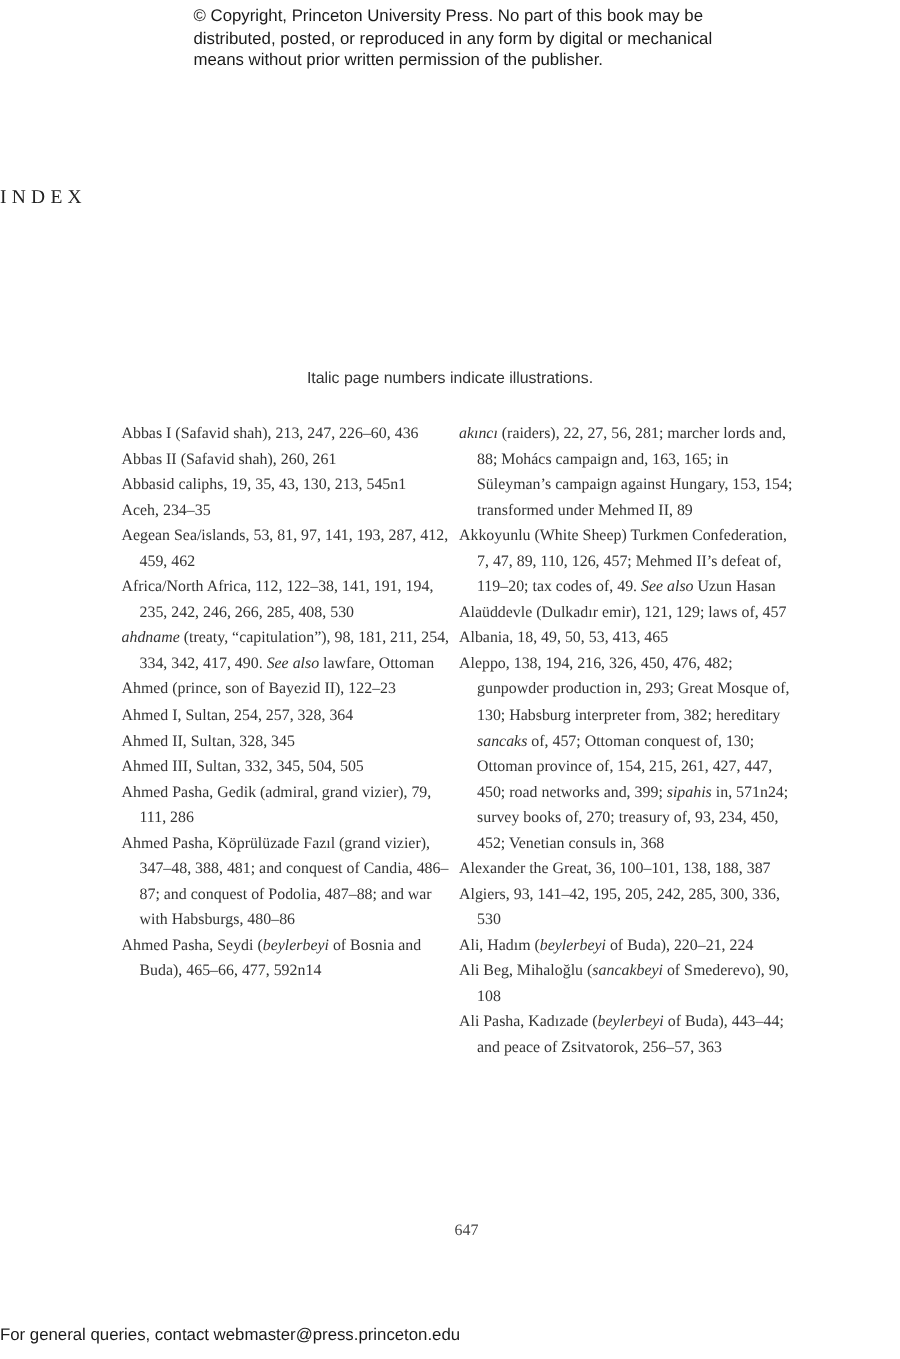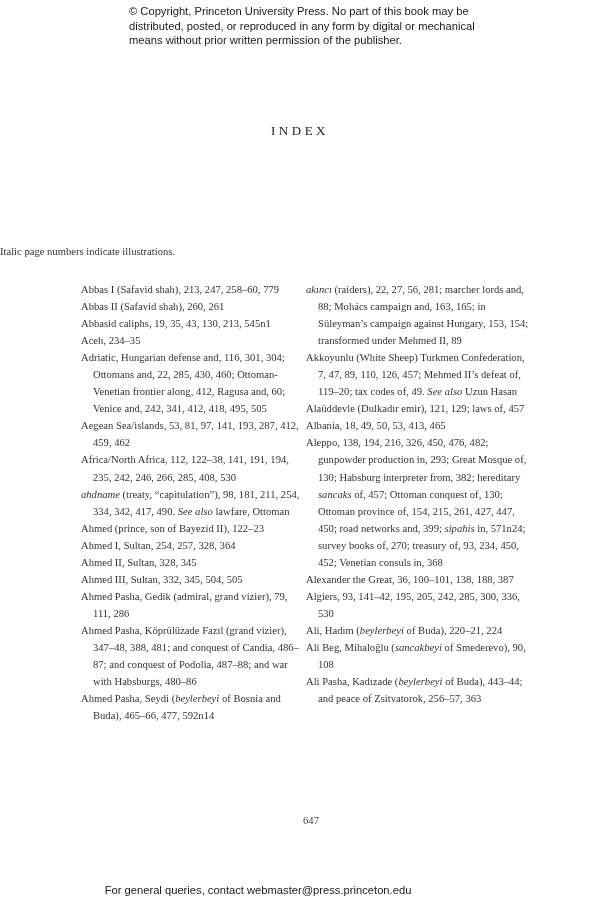--- a/index.html
+++ b/index.html
@@ -2,59 +2,58 @@
 <html><head>
 <meta charset="utf-8">
 <style>
   html, body { margin: 0; padding: 0; background: #ffffff; }
   body { width: 600px; height: 906px; position: relative; overflow: hidden; color: #2a2a2a; }
   .copyright {
     position: absolute; left: 129px; top: 4px; width: 360px;
     font-family: "Liberation Sans", sans-serif; font-size: 11.2px; line-height: 14.5px; color: #1a1a1a;
   }
   .title {
-    position: absolute; left: 0; width: 600px; top: 123px; text-align: center;
+    position: absolute; left: 0; width: 600px; top: 123px; 
     font-family: "Liberation Serif", serif; font-size: 13px; letter-spacing: 3.5px; color: #222;
   }
   .note {
-    position: absolute; left: 0; width: 600px; top: 246px; text-align: left;
-    font-family: Liberation Serif, serif; font-size: 10.6px; color: #333;
+    position: absolute; left: 0; width: 600px; top: 246px; text-align: center;
+    font-family: Liberation Sans, sans-serif; font-size: 10.6px; color: #333;
   }
   .col {
     position: absolute; top: 281px;
     font-family: "Liberation Serif", serif; font-size: 10.6px; line-height: 17.05px; color: #333;
   }
   .col.left { left: 81px; width: 222px; }
   .col.right { left: 306px; width: 224px; }
   .entry { padding-left: 12px; text-indent: -12px; }
   .entry i { font-style: italic; }
   .pagenum {
     position: absolute; left: 0; width: 600px; top: 815px; text-align: center;
     font-family: "Liberation Serif", serif; font-size: 10.6px; color: #444; padding-left: 11px;
   }
   .footer {
-    position: absolute; left: 0; width: 516px; top: 884px; text-align: center;
+    position: absolute; left: 0; width: 516px; top: 884px; text-align: left;
     font-family: "Liberation Sans", sans-serif; font-size: 11.2px; color: #1a1a1a;
   }
 </style>
 </head>
 <body>
 
 <div class="copyright">© Copyright, Princeton University Press. No part of this book may be distributed, posted, or reproduced in any form by digital or mechanical means without prior written permission of the publisher.</div>
 
 <div class="title">INDEX</div>
 
 <div class="note">Italic page numbers indicate illustrations.</div>
 
 <div class="col left">
-    <div class="entry"><span>Abbas I (Safavid shah), 213, 247, 258–60, 779</span></div>
+    <div class="entry"><span>Abbas I (Safavid shah), 213, 247, 226–60, 436</span></div>
     <div class="entry"><span>Abbas II (Safavid shah), 260, 261</span></div>
     <div class="entry"><span>Abbasid caliphs, 19, 35, 43, 130, 213, 545n1</span></div>
     <div class="entry"><span>Aceh, 234–35</span></div>
-    <div class="entry"><span>Adriatic, Hungarian defense and, 116, 301, 304; Ottomans and, 22, 285, 430, 460; Ottoman-Venetian frontier along, 412, Ragusa and, 60; Venice and, 242, 341, 412, 418, 495, 505</span></div>
     <div class="entry"><span>Aegean Sea/islands, 53, 81, 97, 141, 193, 287, 412, 459, 462</span></div>
     <div class="entry"><span>Africa/North Africa, 112, 122–38, 141, 191, 194, 235, 242, 246, 266, 285, 408, 530</span></div>
     <div class="entry"><i>ahdname</i><span> (treaty, “capitulation”), 98, 181, 211, 254, 334, 342, 417, 490. </span><i>See also</i><span> lawfare, Ottoman</span></div>
     <div class="entry"><span>Ahmed (prince, son of Bayezid II), 122–23</span></div>
     <div class="entry"><span>Ahmed I, Sultan, 254, 257, 328, 364</span></div>
     <div class="entry"><span>Ahmed II, Sultan, 328, 345</span></div>
     <div class="entry"><span>Ahmed III, Sultan, 332, 345, 504, 505</span></div>
     <div class="entry"><span>Ahmed Pasha, Gedik (admiral, grand vizier), 79, 111, 286</span></div>
     <div class="entry"><span>Ahmed Pasha, Köprülüzade Fazıl (grand vizier), 347–48, 388, 481; and conquest of Candia, 486–87; and conquest of Podolia, 487–88; and war with Habsburgs, 480–86</span></div>
     <div class="entry"><span>Ahmed Pasha, Seydi (</span><i>beylerbeyi</i><span> of Bosnia and Buda), 465–66, 477, 592n14</span></div>

